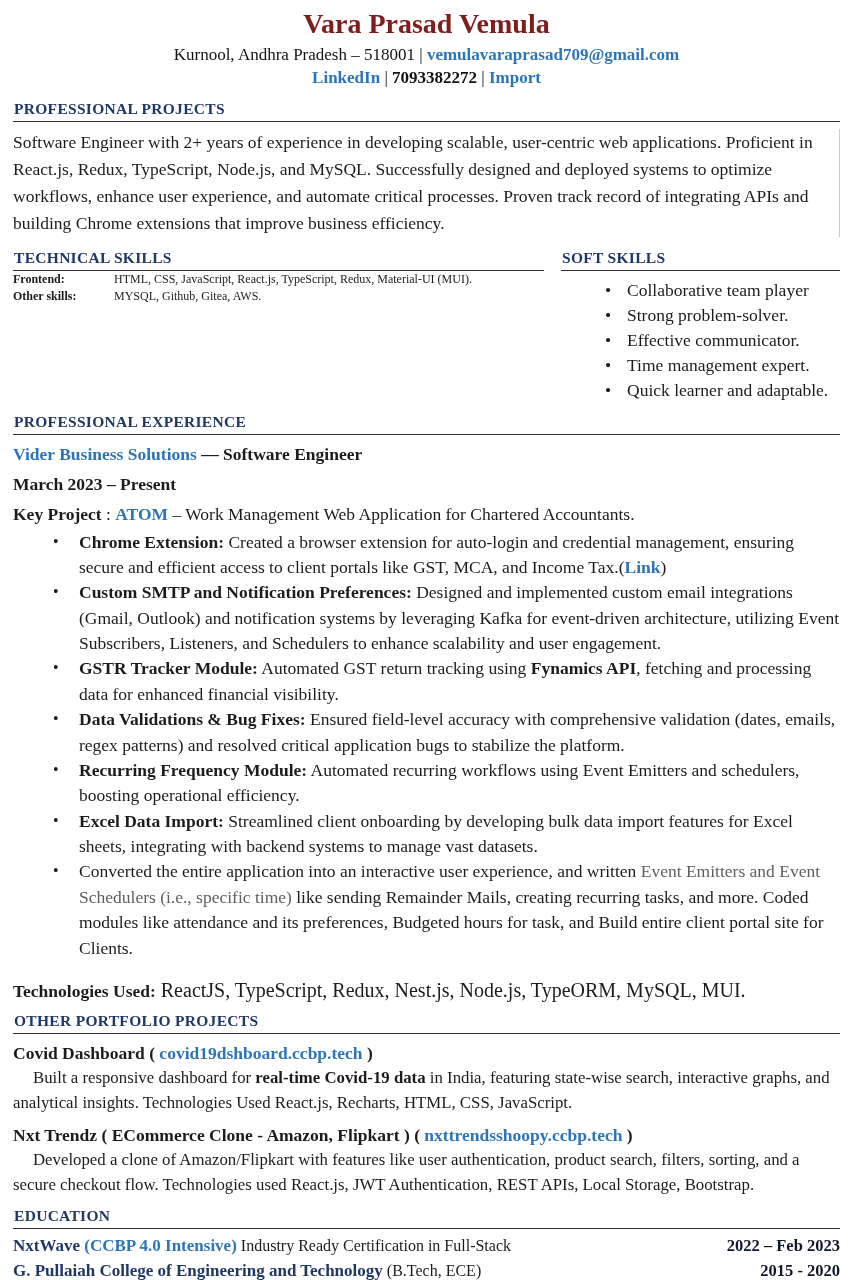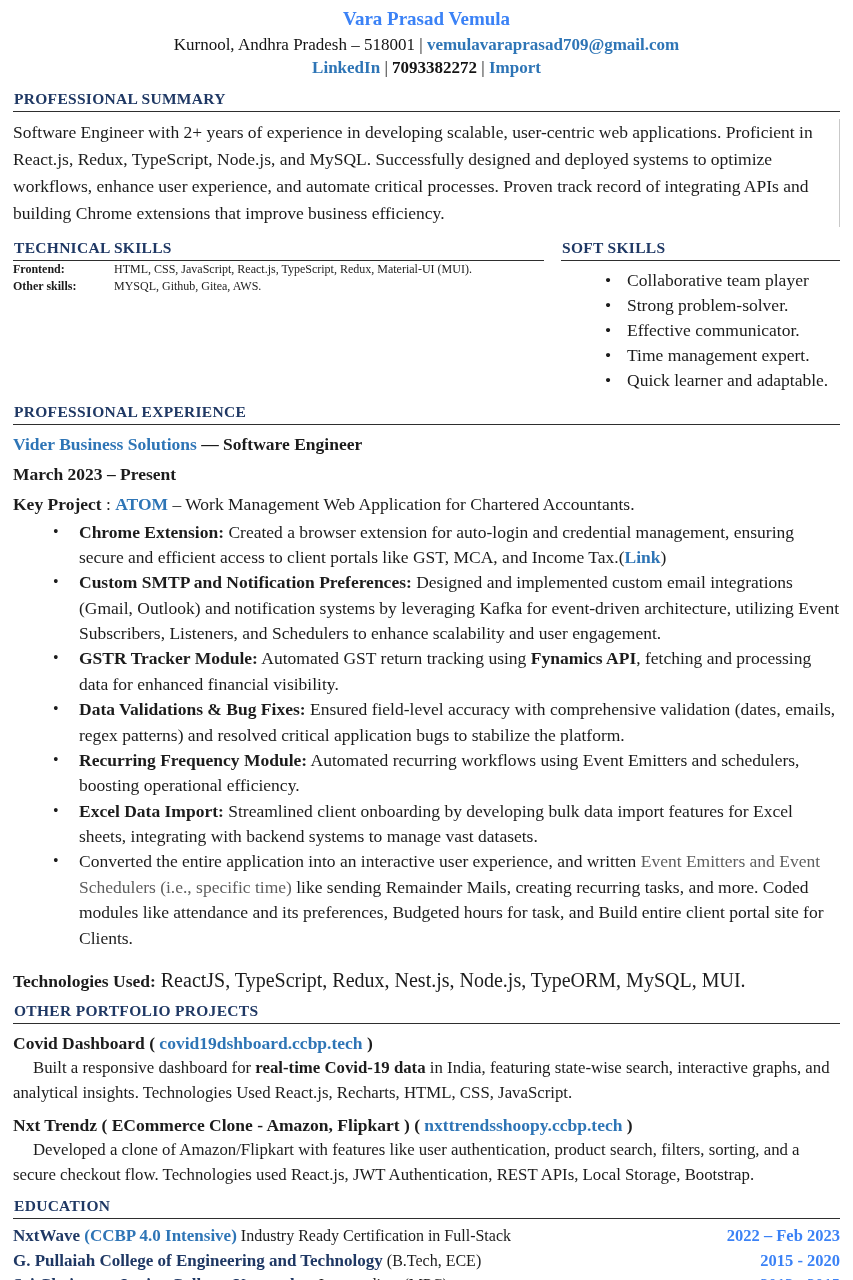--- a/index.html
+++ b/index.html
@@ -7,21 +7,21 @@
     width:853px;height:1280px;background:#ffffff;color:#1c1c1c;
     font-family:"Liberation Serif", serif;overflow:hidden;
   }
   .page{box-sizing:border-box;width:853px;padding:6px 13px 0 13px;}
   .b{font-weight:bold;}
   .link{color:#2e75b6;font-weight:bold;cursor:pointer;text-decoration:none;}
   .muted{color:#5f5f5f;}
 
   
   .header{text-align:center;}
-  .name{font-size:19px;font-weight:bold;color:#3b82f6;margin:2px 0 4px;}
+  .name{font-size:28px;font-weight:bold;color:#7f1d1d;margin:2px 0 4px;}
   .contact{font-size:17px;line-height:1.35;color:#141414;}
   .contact .phone{font-weight:bold;}
 
   
   .section-title{
     font-size:15.5px;font-weight:bold;color:#1f3864;letter-spacing:.3px;
     border-bottom:1.6px solid #2e2e2e;padding:0 0 3px 1px;margin:10px 0 0 0;
   }
 
   
@@ -57,34 +57,34 @@
   .project-title{font-size:17.5px;font-weight:bold;}
   .project-desc{font-size:16.8px;line-height:1.48;text-indent:20px;margin:2px 0 0 0;}
 
   
   .edu-rows{margin-top:5px;}
   .edu-row{display:flex;justify-content:space-between;font-size:17px;line-height:1.44;}
   .edu-left{min-width:0;}
   .edu-name{font-weight:bold;color:#1f3864;}
   .edu-highlight{font-weight:bold;color:#2e75b6;}
   .edu-detail{color:#1c1c1c;font-size:16px;}
-  .edu-dates{font-weight:bold;color:#3b82f6;font-size:16.5px;white-space:nowrap;margin-left:14px;}
+  .edu-dates{font-weight:bold;color:#0f172a;font-size:16.5px;white-space:nowrap;margin-left:14px;}
 </style>
 </head>
 <body>
 
 <div class="page">
 
   <div class="header">
     <div class="name">Vara Prasad Vemula</div>
     <div class="contact"><span>Kurnool, Andhra Pradesh – 518001</span><span> | </span><span class="link">vemulavaraprasad709@gmail.com</span></div>
     <div class="contact"><span class="link">LinkedIn</span><span> | </span><span class="phone">7093382272</span><span> | </span><span class="link">Import</span></div>
   </div>
 
-  <div class="section-title">PROFESSIONAL SUMMARY</div>
+  <div class="section-title">PROFESSIONAL PROJECTS</div>
   <div class="summary-text">Software Engineer with 2+ years of experience in developing scalable, user-centric web applications. Proficient in React.js, Redux, TypeScript, Node.js, and MySQL. Successfully designed and deployed systems to optimize workflows, enhance user experience, and automate critical processes. Proven track record of integrating APIs and building Chrome extensions that improve business efficiency.</div>
 
   <div class="skills-wrap">
     <div class="skills-left">
       <div class="section-title">TECHNICAL SKILLS</div>
       <div class="skill-rows">
         <div class="skill-row">
             <span class="skill-label">Frontend:</span>
             <span class="skill-value">HTML, CSS, JavaScript, React.js, TypeScript, Redux, Material-UI (MUI).</span>
           </div>

